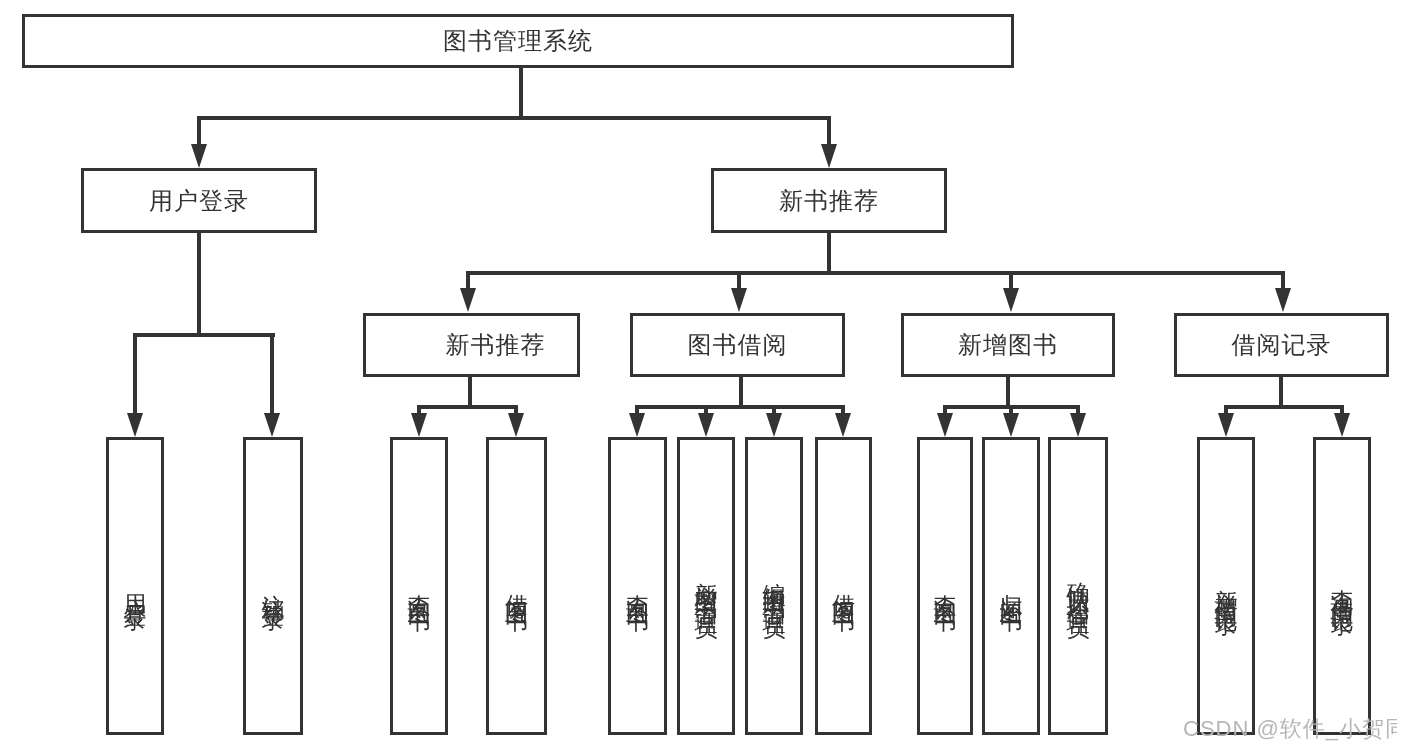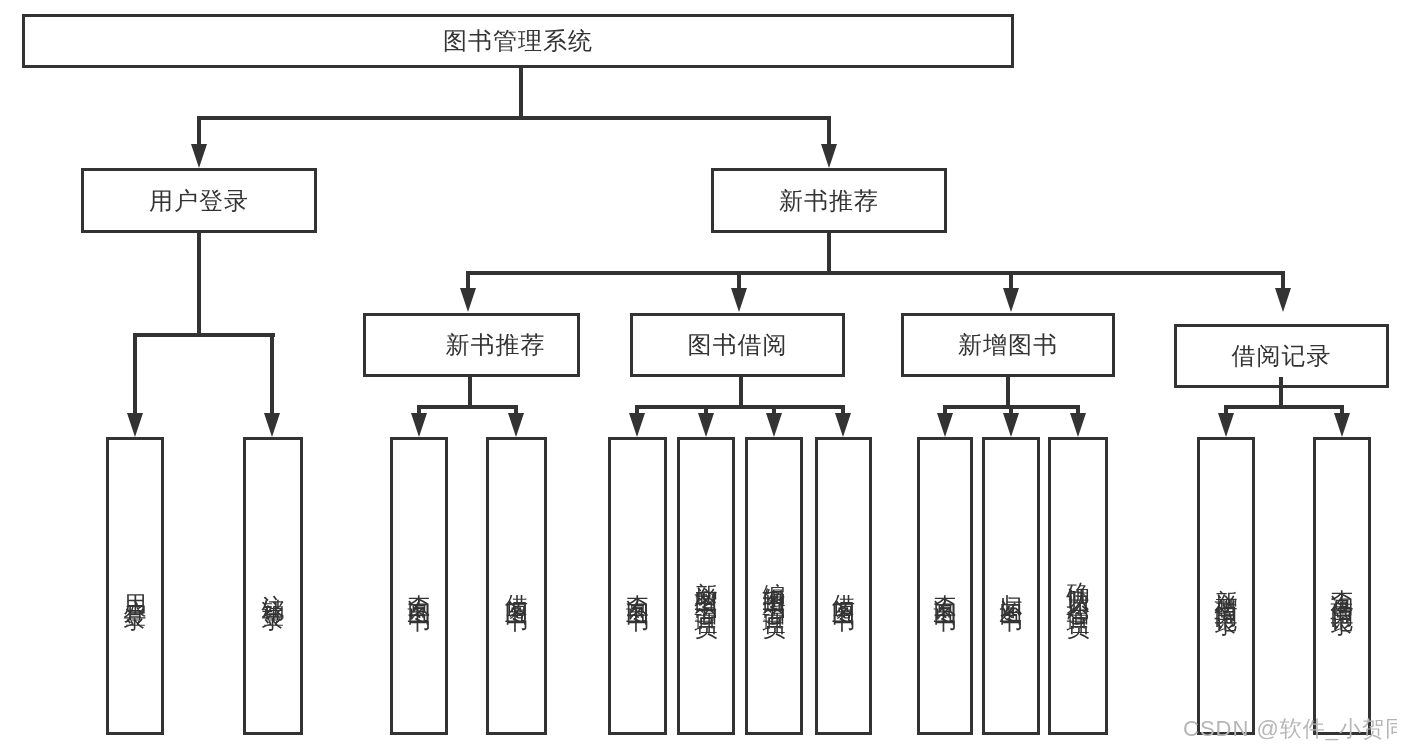--- a/index.html
+++ b/index.html
@@ -110,21 +110,21 @@
 
   <div class="box-h" style="left:363px;top:313px;width:217px;height:64px;padding-left:48px;">
     <span>新书推荐</span>
   </div>
   <div class="box-h" style="left:630px;top:313px;width:215px;height:64px;">
     <span>图书借阅</span>
   </div>
   <div class="box-h" style="left:901px;top:313px;width:214px;height:64px;">
     <span>新增图书</span>
   </div>
-  <div class="box-h" style="left:1174px;top:324px;width:215px;height:64px;">
+  <div class="box-h" style="left:1174px;top:313px;width:215px;height:64px;">
     <span>借阅记录</span>
   </div>
 
   <div class="seg" style="left:468px;top:377px;width:4px;height:30px;"></div>
   <div class="seg" style="left:417px;top:405px;width:101px;height:4px;"></div>
   <div class="seg" style="left:417px;top:409px;width:4px;height:10px;"></div>
   <div class="seg" style="left:514px;top:409px;width:4px;height:10px;"></div>
   <div class="arrow" style="left:411px;top:413px;"></div>
   <div class="arrow" style="left:508px;top:413px;"></div>
 

